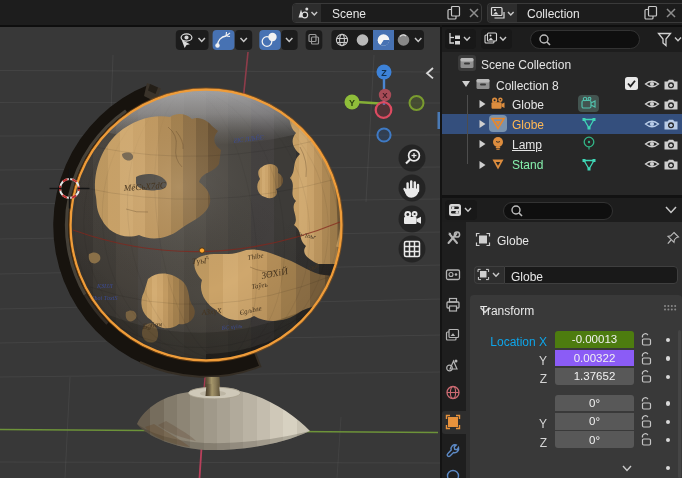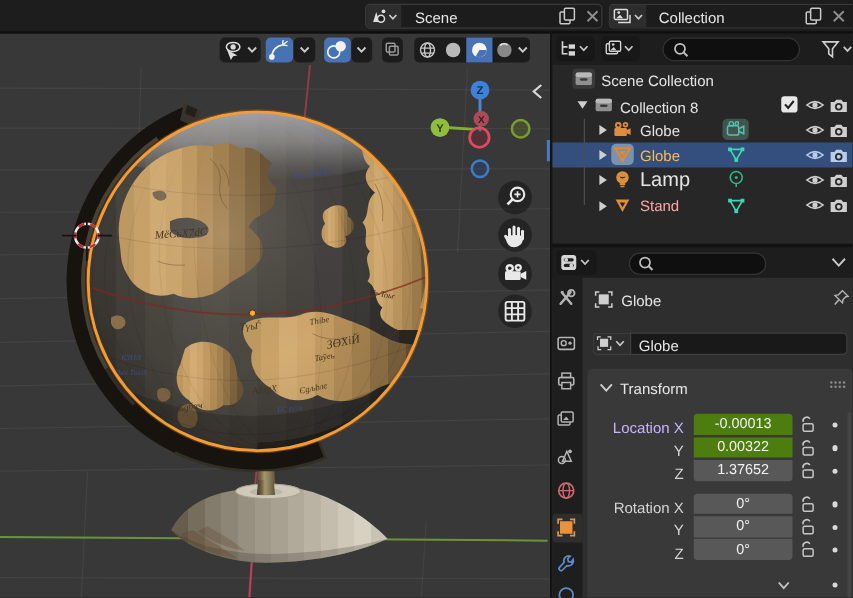--- a/index.html
+++ b/index.html
@@ -449,31 +449,31 @@
       <rect x="1.5" y="2" width="3" height="3" fill="#3fd6b5"></rect>
       <rect x="11.5" y="2" width="3" height="3" fill="#3fd6b5"></rect>
       <rect x="6.5" y="10.5" width="3" height="3" fill="#3fd6b5"></rect>
     </svg>
 <svg class="abs" style="left:491px;top:136px;" width="14" height="16" viewBox="0 0 14 16">
       <circle cx="7" cy="6" r="5" fill="#dd8d3e"></circle>
       <rect x="4.8" y="10.5" width="4.4" height="1.6" fill="#dd8d3e"></rect>
       <rect x="5.4" y="12.6" width="3.2" height="1.2" fill="#dd8d3e"></rect>
       <path d="M 5 5.5 q 2 1.5 4 0" stroke="#272727" stroke-width="0.9" fill="none"></path>
     </svg>
-<div class="abs txt" style="left:512px;top:137.5px;color:#e4e4e4;font-size:16px;">Lamp</div>
+<div class="abs txt" style="left:512px;top:137.5px;color:#e4e4e4;font-size:12px;text-decoration:underline;">Lamp</div>
 <svg class="abs" style="left:582px;top:136px;" width="15" height="16" viewBox="0 0 15 16">
       <circle cx="7" cy="6" r="4.8" fill="none" stroke="#32b587" stroke-width="1.3"></circle>
       <circle cx="7" cy="6" r="1.2" fill="#32b587"></circle>
       <line x1="7" y1="10.8" x2="7" y2="13.5" stroke="#32b587" stroke-width="1.2"></line>
     </svg>
 <svg class="abs" style="left:490px;top:156.5px;" width="16" height="15" viewBox="0 0 16 15">
       <path d="M 2.5 2.5 h 11 l -5.5 10 z" fill="#dd8d3e"></path>
       <path d="M 5.8 5 h 4.4 l -2.2 3.8 z" fill="#272727"></path>
     </svg>
-<div class="abs txt" style="left:512px;top:158px;color:#fca5a5;font-size:12px;">Stand</div>
+<div class="abs txt" style="left:512px;top:158px;color:#86efac;font-size:12px;">Stand</div>
 <svg class="abs" style="left:581px;top:157px;" width="16" height="15" viewBox="0 0 16 15">
       <path d="M 3 3.5 h 10 l -5 8.5 z" fill="none" stroke="#3fd6b5" stroke-width="1.3"></path>
       <rect x="1.5" y="2" width="3" height="3" fill="#3fd6b5"></rect>
       <rect x="11.5" y="2" width="3" height="3" fill="#3fd6b5"></rect>
       <rect x="6.5" y="10.5" width="3" height="3" fill="#3fd6b5"></rect>
     </svg>
 <div class="abs" style="left:625px;top:76.5px;width:13px;height:13px;background:#e8e8e8;border-radius:2.5px;"></div>
 <svg class="abs" style="left:626px;top:77.5px;" width="11" height="11" viewBox="0 0 11 11">
       <path d="M 2 5.5 l 2.5 2.8 l 4.5 -5.5" stroke="#222" stroke-width="1.8" fill="none"></path>
     </svg>
@@ -599,44 +599,43 @@
       <rect x="3" y="3" width="6.5" height="6.5" fill="#cfcfcf"></rect>
       <path d="M 1 4 v -2.6 h 2.6 M 9 1.4 h 2.6 v 2.6 M 11.6 9 v 2.6 h -2.6 M 4 11.6 h -2.6 v -2.6" stroke="#cfcfcf" stroke-width="1" fill="none"></path>
       <path d="M 16 5 l 3 3.2 l 3 -3.2" stroke="#c9c9c9" stroke-width="1.4" fill="none"></path>
     </svg>
 <div class="abs" style="left:504px;top:266px;width:174px;height:18px;background:#191919;border:1px solid #3f3f3f;border-radius:0 4px 4px 0;"></div>
 <div class="abs txt" style="left:511px;top:270px;">Globe</div>
 <div class="abs" style="left:470px;top:295px;width:212px;height:183px;background:#393939;border-radius:4px 4px 0 0;"></div>
 <svg class="abs" style="left:479px;top:305px;" width="12" height="10" viewBox="0 0 12 10">
       <path d="M 1.5 2.5 l 4.5 5 l 4.5 -5" stroke="#d0d0d0" stroke-width="1.5" fill="none"></path>
     </svg>
-<div class="abs txt" style="left:496px;top:304px;color:#e8e8e8;">Transform</div>
+<div class="abs txt" style="left:480px;top:304px;color:#e8e8e8;">Transform</div>
 <svg class="abs" style="left:663px;top:304px;" width="16" height="8" viewBox="0 0 16 8">
       <circle cx="2.0" cy="2.0" r="1" fill="#8a8a8a"></circle>
       <circle cx="2.0" cy="5.4" r="1" fill="#8a8a8a"></circle>
       <circle cx="5.4" cy="2.0" r="1" fill="#8a8a8a"></circle>
       <circle cx="5.4" cy="5.4" r="1" fill="#8a8a8a"></circle>
       <circle cx="8.8" cy="2.0" r="1" fill="#8a8a8a"></circle>
       <circle cx="8.8" cy="5.4" r="1" fill="#8a8a8a"></circle>
       <circle cx="12.2" cy="2.0" r="1" fill="#8a8a8a"></circle>
       <circle cx="12.2" cy="5.4" r="1" fill="#8a8a8a"></circle>
     </svg>
-<div class="abs txt" style="left:410px;top:335px;width:137px;text-align:right;color:#c4b5fd;">Location X</div>
+<div class="abs txt" style="left:410px;top:335px;width:137px;text-align:right;color:#0ea5e9;">Location X</div>
 <div class="abs txt" style="left:410px;top:353.5px;width:137px;text-align:right;color:#d4d4d4;">Y</div>
 <div class="abs txt" style="left:410px;top:372px;width:137px;text-align:right;color:#d4d4d4;">Z</div>
-<div class="abs txt" style="left:410px;top:398.5px;width:137px;text-align:right;color:#d4d4d4;">Rotation X</div>
 <div class="abs txt" style="left:410px;top:417px;width:137px;text-align:right;color:#d4d4d4;">Y</div>
 <div class="abs txt" style="left:410px;top:435.5px;width:137px;text-align:right;color:#d4d4d4;">Z</div>
 <div class="abs" style="left:555px;top:331px;width:79px;height:16.5px;background:#4d7c0f;border-radius:3px 3px 0 0;color:#f1f1f1;font-size:11.5px;display:flex;align-items:center;justify-content:center;">-0.00013</div>
 <svg class="abs" style="left:640px;top:332px;" width="14" height="15" viewBox="0 0 14 15">
       <rect x="2.5" y="7" width="8" height="6" rx="1.2" fill="none" stroke="#c6c6c6" stroke-width="1.2"></rect>
       <path d="M 2.5 5.5 a 3 3 0 0 1 5.4 -2.4" fill="none" stroke="#c6c6c6" stroke-width="1.2"></path>
     </svg>
 <div class="abs" style="left:665.5px;top:337.5px;width:4.5px;height:4.5px;border-radius:50%;background:#d9d9d9;"></div>
-<div class="abs" style="left:555px;top:349.5px;width:79px;height:16.5px;background:#4d7c0f;border-radius:0;color:#f1f1f1;font-size:11.5px;display:flex;align-items:center;justify-content:center;">0.00322</div>
+<div class="abs" style="left:555px;top:349.5px;width:79px;height:16.5px;background:#8b5cf6;border-radius:0;color:#f1f1f1;font-size:11.5px;display:flex;align-items:center;justify-content:center;">0.00322</div>
 <svg class="abs" style="left:640px;top:350.5px;" width="14" height="15" viewBox="0 0 14 15">
       <rect x="2.5" y="7" width="8" height="6" rx="1.2" fill="none" stroke="#c6c6c6" stroke-width="1.2"></rect>
       <path d="M 2.5 5.5 a 3 3 0 0 1 5.4 -2.4" fill="none" stroke="#c6c6c6" stroke-width="1.2"></path>
     </svg>
 <div class="abs" style="left:665.5px;top:356.0px;width:4.5px;height:4.5px;border-radius:50%;background:#d9d9d9;"></div>
 <div class="abs" style="left:555px;top:368px;width:79px;height:16.5px;background:#585858;border-radius:0 0 3px 3px;color:#f1f1f1;font-size:11.5px;display:flex;align-items:center;justify-content:center;">1.37652</div>
 <svg class="abs" style="left:640px;top:369px;" width="14" height="15" viewBox="0 0 14 15">
       <rect x="2.5" y="7" width="8" height="6" rx="1.2" fill="none" stroke="#c6c6c6" stroke-width="1.2"></rect>
       <path d="M 2.5 5.5 a 3 3 0 0 1 5.4 -2.4" fill="none" stroke="#c6c6c6" stroke-width="1.2"></path>
     </svg>

